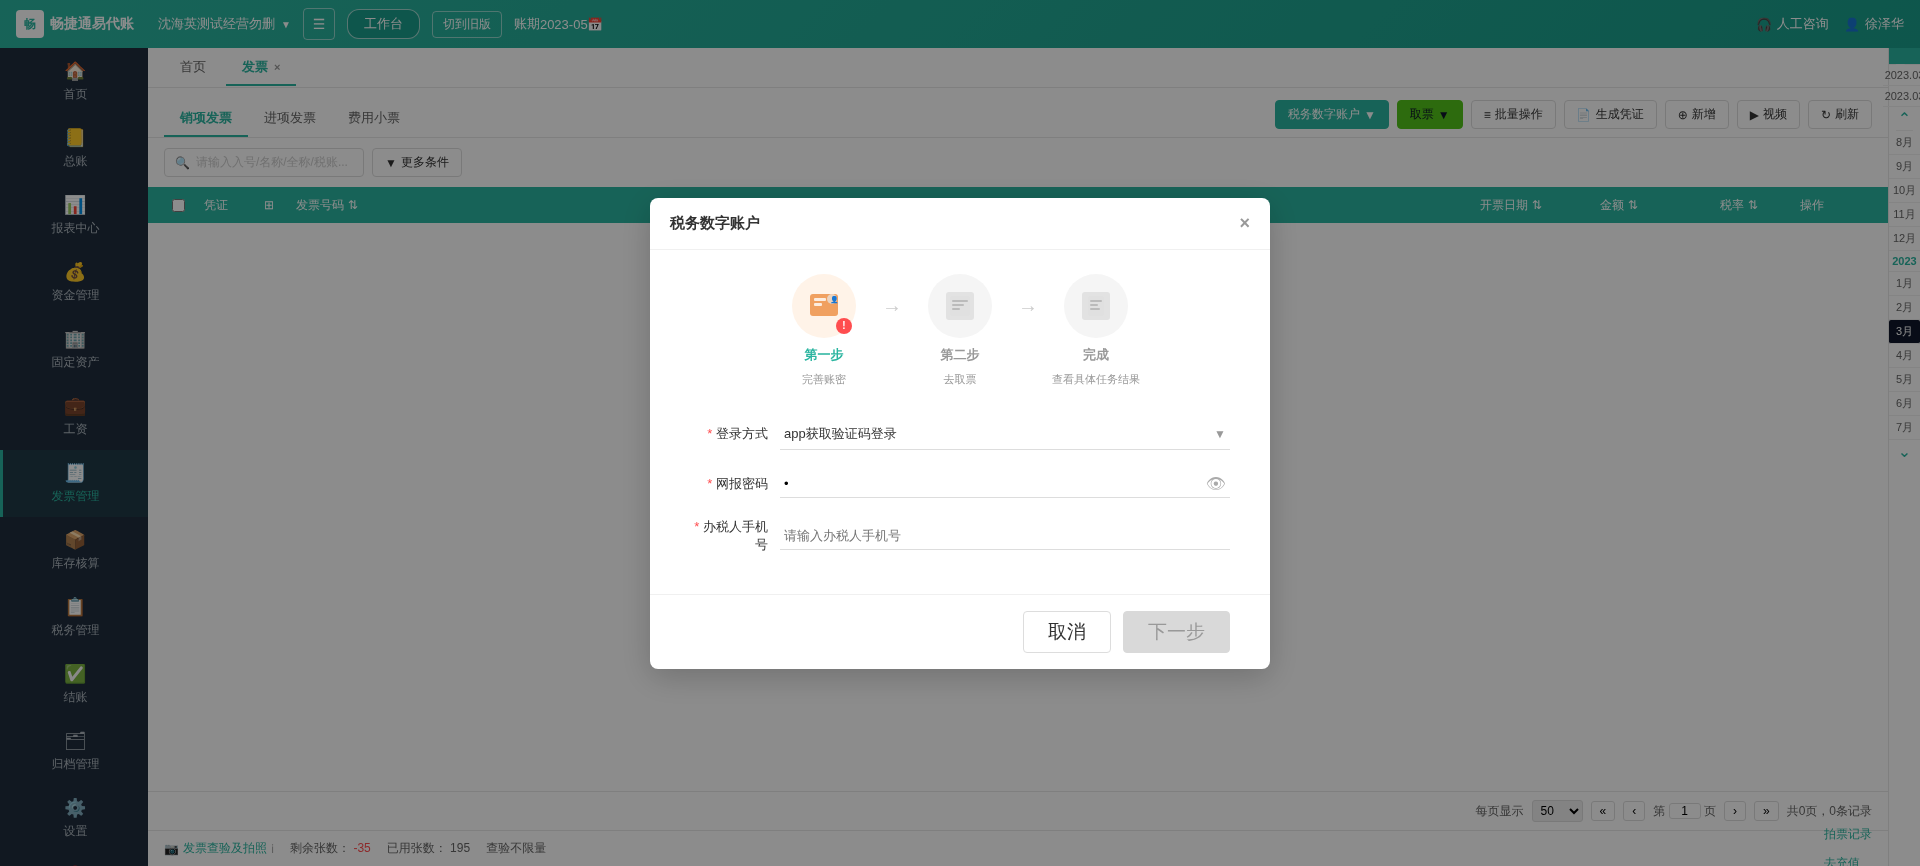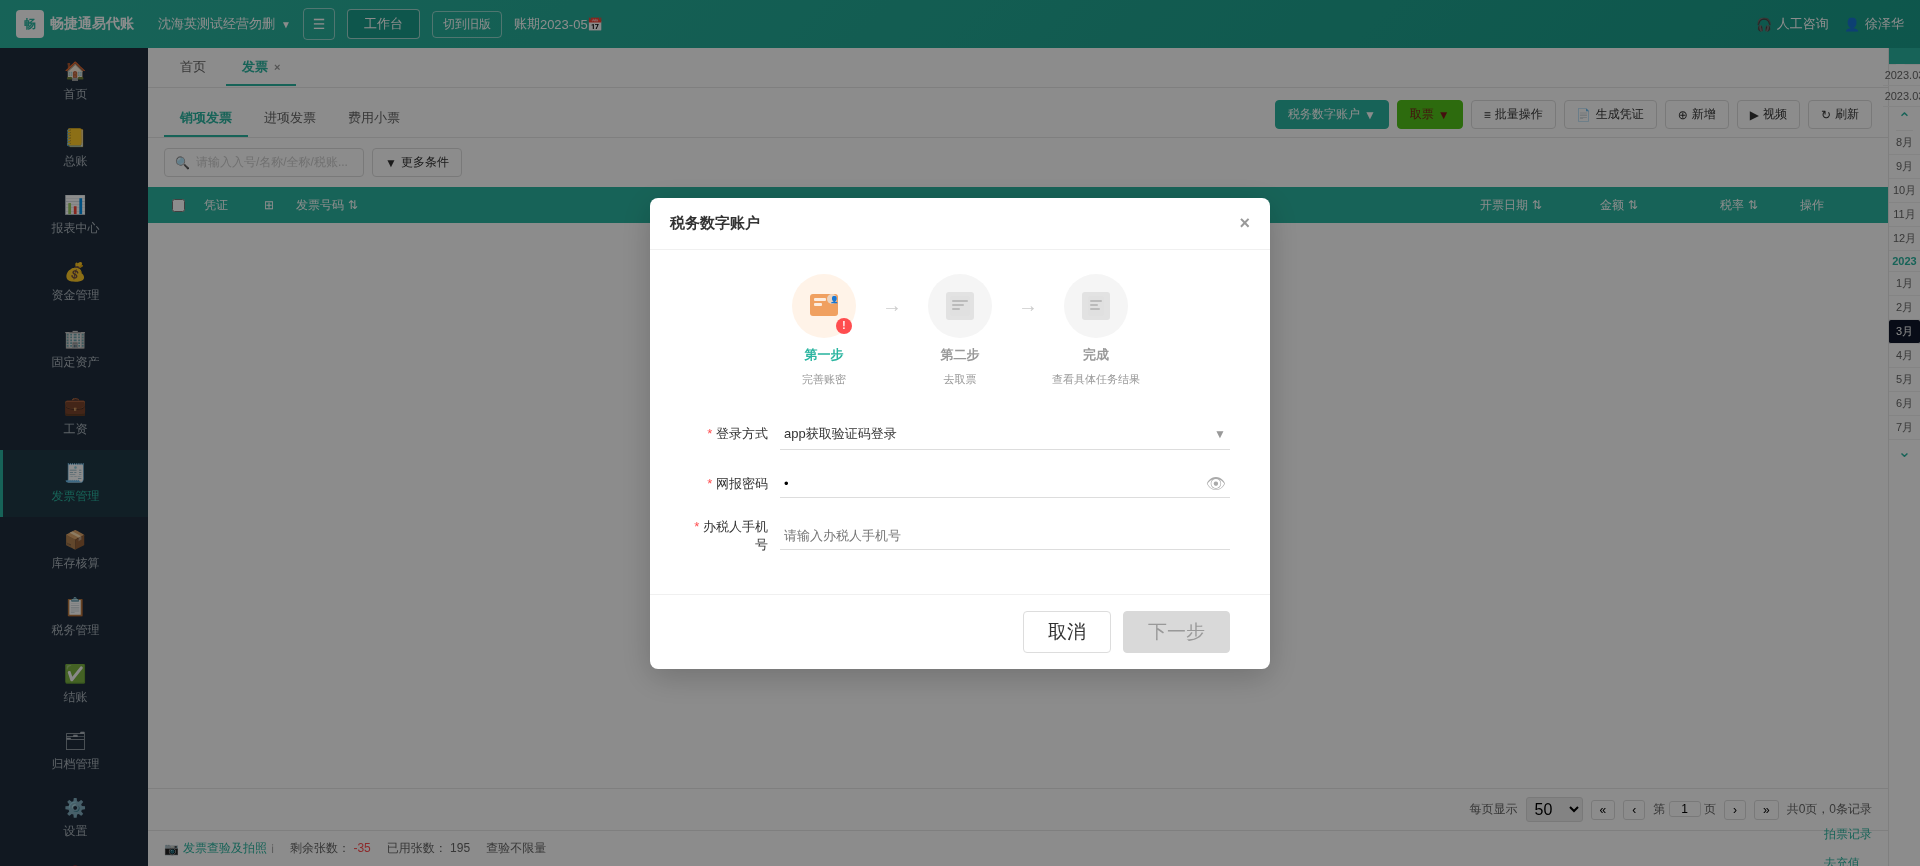--- a/index.html
+++ b/index.html
@@ -49,21 +49,21 @@
       display: flex; align-items: center; justify-content: center;
       color: white;
       cursor: pointer;
       font-size: 14px;
     }
     .topbar-workbench {
       background: #1a9d8a;
       border: 1px solid rgba(255,255,255,0.6);
       color: white;
       padding: 5px 16px;
-      border-radius: 4px;
+      border-radius: 12px;
       cursor: pointer;
       font-size: 13px;
     }
     .topbar-btn {
       background: transparent;
       border: 1px solid rgba(255,255,255,0.5);
       color: white;
       padding: 4px 10px;
       border-radius: 4px;
       cursor: pointer;
@@ -496,21 +496,21 @@
 
       <div class="sub-tabs">
         <div class="sub-tab active">销项发票</div>
         <div class="sub-tab">进项发票</div>
         <div class="sub-tab">费用小票</div>
         <div style="margin-left:auto; display:flex; gap:8px; align-items:center; padding-bottom:8px;">
           <button class="toolbar-btn primary" style="background:#2bb5a0;color:white;border-color:#2bb5a0;">
             <span>税务数字账户</span>
             <span>▼</span>
           </button>
-          <button class="toolbar-btn green" style="background:#52c41a;color:#7f1d1d;border-color:#52c41a;">
+          <button class="toolbar-btn green" style="background:#52c41a;color:#0f172a;border-color:#52c41a;">
             <span>取票</span>
             <span>▼</span>
           </button>
           <button class="toolbar-btn">
             <span>≡</span>
             <span>批量操作</span>
           </button>
           <button class="toolbar-btn">
             <span>📄</span>
             <span>生成凭证</span>
@@ -569,21 +569,21 @@
         </div>
         <div class="th-cell" style="width:80px;">
           <span>操作</span>
         </div>
       </div>
 
       <div class="table-body"></div>
 
       <div class="pagination">
         <span>每页显示</span>
-        <select style="border:1px solid #ddd;border-radius:3px;padding:2px 4px;font-size:16px;">
+        <select style="border:1px solid #ddd;border-radius:3px;padding:2px 4px;font-size:12px;">
           <option>50</option>
           <option>100</option>
         </select>
         <button class="page-btn">«</button>
         <button class="page-btn">‹</button>
         <span>
           <span>第</span>
           <input type="text" value="1" style="width: 32px; text-align: center; border: 1px solid rgb(221, 221, 221); border-radius: 3px; font-size: 12px;">
           <span>页</span>
         </span>

